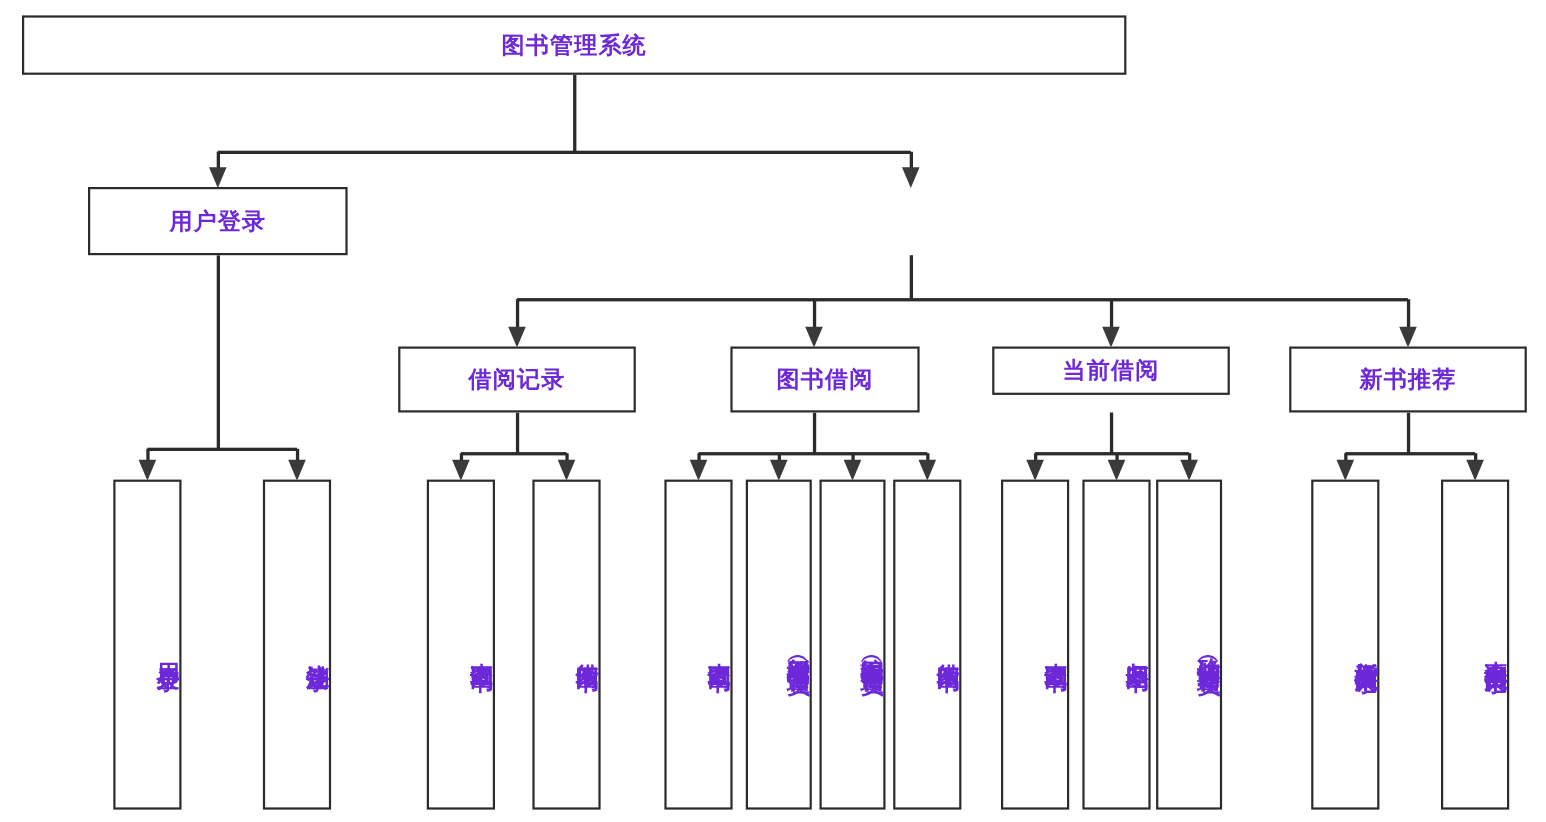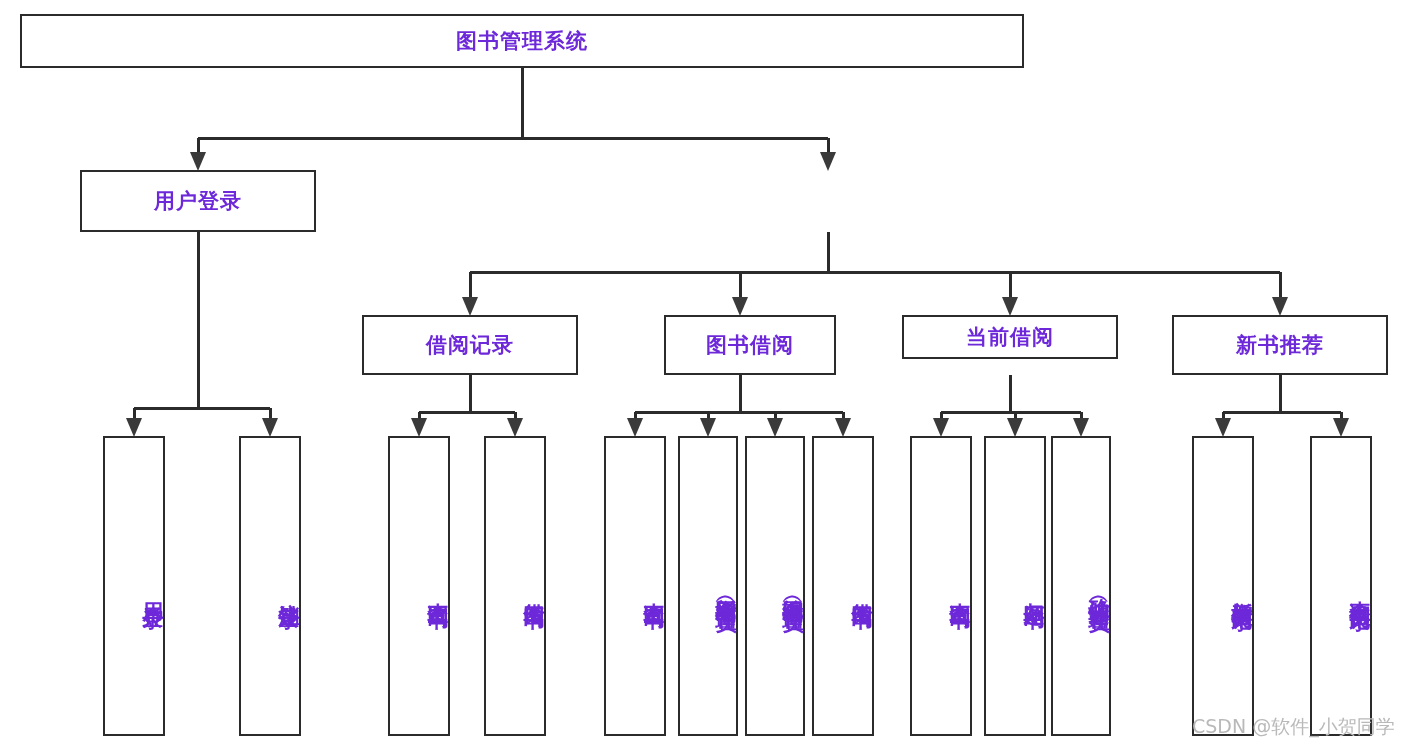--- a/index.html
+++ b/index.html
@@ -188,15 +188,14 @@
   <div class="node vert" id="lf-10" style="left: 1051px; top: 436px; width: 60px; height: 300px;">
     <span class="txt">确认归还（管理员）</span>
   </div>
   <div class="node vert" id="lf-11" style="left: 1192px; top: 436px; width: 62px; height: 300px;">
     <span class="txt">新增借阅记录</span>
   </div>
   <div class="node vert" id="lf-12" style="left: 1310px; top: 436px; width: 62px; height: 300px;">
     <span class="txt">查询借阅记录</span>
   </div>
 
-  <div id="watermark">CSDN @软件_小贺同学</div>
 
 </div>
 
 </body></html>

